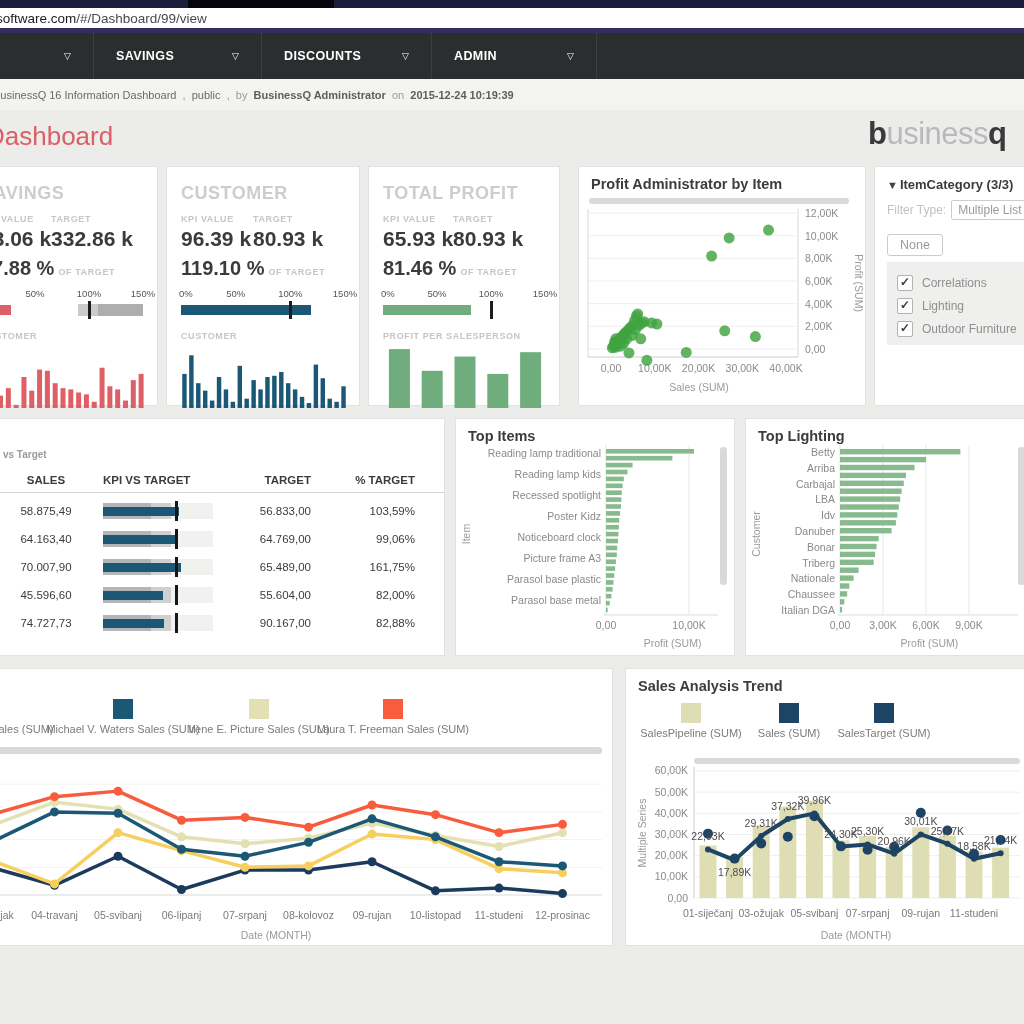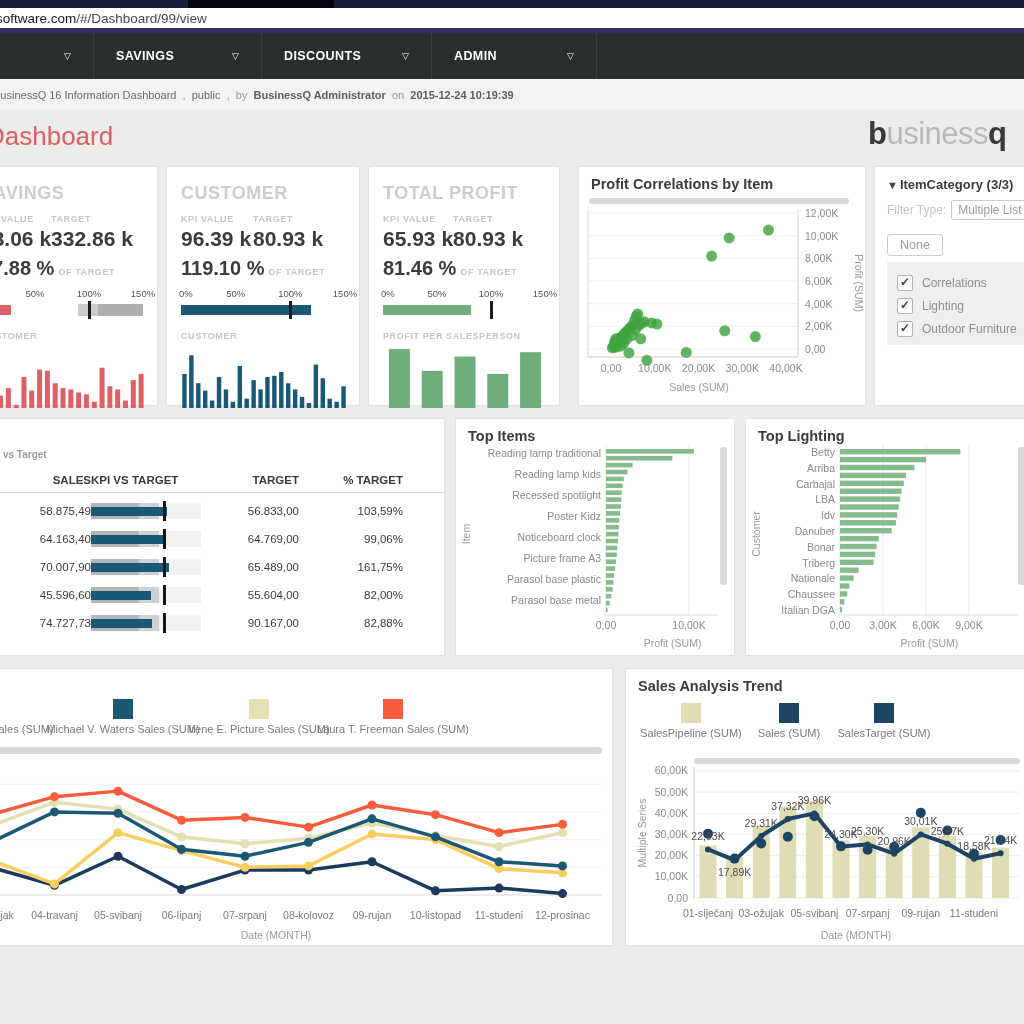--- a/index.html
+++ b/index.html
@@ -50,22 +50,22 @@
   .kpi-sub{font-size:9px;font-weight:bold;color:#c6c6c6;letter-spacing:.6px;margin-top:14px}
   .minibar{margin-top:5px}
   .chart-title{position:absolute;left:12px;top:9px;font-size:14.5px;font-weight:bold;color:#3c3c3c;white-space:nowrap}
   .strip{position:absolute;background:#d9d9d8;border-radius:3px}
   
   .tbl-title{font-size:10px;font-weight:bold;color:#9b9b9b;margin:30px 0 0 101px}
   .tbl-head{display:flex;align-items:center;margin-top:14px;font-size:11.5px;font-weight:bold;color:#3b3b3b}
   .tbl-rule{border:none;border-top:1px solid #d4d4d4;margin:6px 0 0 0}
   .trow{display:flex;align-items:center;height:28px;font-size:11.5px;color:#3b3b3b}
   .c-name{width:128px}
-  .c-sales{width:90px;text-align:right}
-  .c-bullet{width:110px;margin-left:0;position:relative;height:20px}
+  .c-sales{width:90px;text-align:center}
+  .c-bullet{width:110px;margin-left:12px;position:relative;height:20px}
   .c-target{width:88px;margin-left:10px;text-align:right}
   .c-pct{width:96px;margin-left:8px;text-align:right}
   .bullet-band{position:absolute;top:2px;height:16px}
   .bullet-bar{position:absolute;top:5.5px;height:9px;background:#1a5876}
   .bullet-tick{position:absolute;top:0;width:2.5px;height:20px;background:#161616}
   
   .filt{padding:10px 0 0 12px}
   .filt-title{font-size:13px;font-weight:bold;color:#3b3b3b}
   .filt-title .car{font-size:11px;color:#444;margin-right:2px}
   .filt-type{margin-top:8px;font-size:12px;color:#c2c2c2;display:flex;align-items:center}
@@ -263,21 +263,21 @@
         <rect x="5.903999999999999" y="3.1000000000000028" width="20.991999999999997" height="58.9" fill="#6fad7c"></rect>
         <rect x="38.70399999999999" y="24.8" width="20.991999999999997" height="37.199999999999996" fill="#6fad7c"></rect>
         <rect x="71.50399999999999" y="10.540000000000003" width="20.991999999999997" height="51.46" fill="#6fad7c"></rect>
         <rect x="104.30399999999999" y="27.9" width="20.991999999999997" height="34.1" fill="#6fad7c"></rect>
         <rect x="137.10399999999998" y="6.199999999999998" width="20.991999999999997" height="55.800000000000004" fill="#6fad7c"></rect>
       </svg>
     </div>
 </div>
 
 <div class="card" style="left:578px;top:166px;width:288px;height:240px">
-  <div class="chart-title">Profit Correlations by Item</div>
+  <div class="chart-title">Profit Administrator by Item</div>
   <div class="strip" style="left:10px;top:31px;width:260px;height:6px"></div>
   <div style="position:absolute;left:0;top:0">
       <svg width="288" height="240" viewBox="0 0 288 240">
         <line x1="9" x2="219" y1="182" y2="182" stroke="#efefee" stroke-width="1"></line>
         <line x1="9" x2="219" y1="159.34" y2="159.34" stroke="#efefee" stroke-width="1"></line>
         <line x1="9" x2="219" y1="136.68" y2="136.68" stroke="#efefee" stroke-width="1"></line>
         <line x1="9" x2="219" y1="114.02" y2="114.02" stroke="#efefee" stroke-width="1"></line>
         <line x1="9" x2="219" y1="91.36" y2="91.36" stroke="#efefee" stroke-width="1"></line>
         <line x1="9" x2="219" y1="68.7" y2="68.7" stroke="#efefee" stroke-width="1"></line>
         <line x1="9" x2="219" y1="46.03999999999999" y2="46.03999999999999" stroke="#efefee" stroke-width="1"></line>

